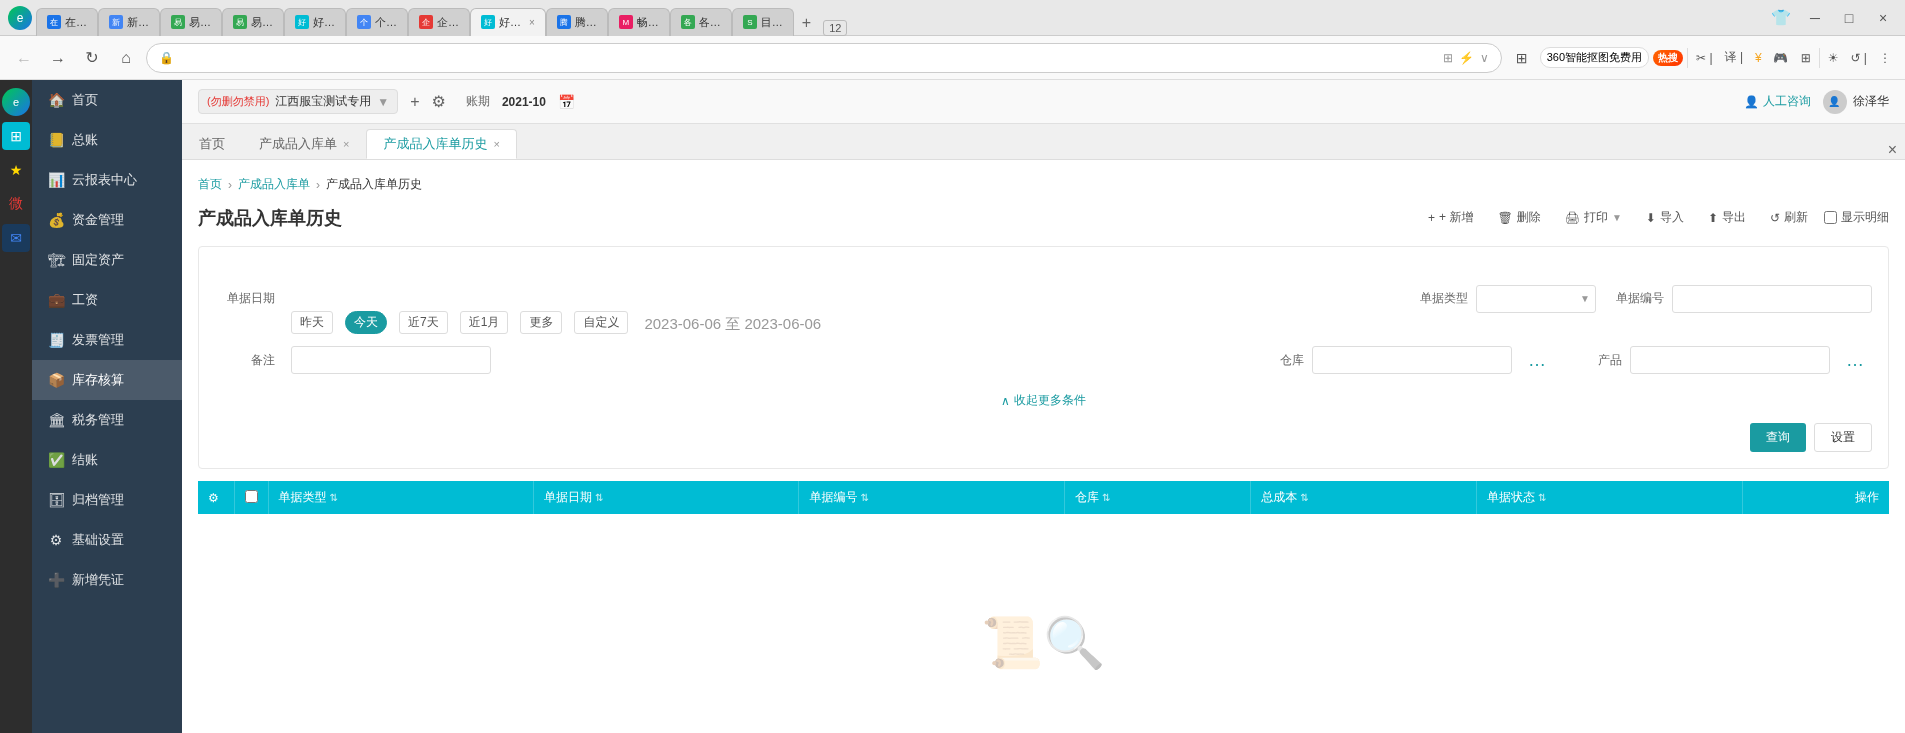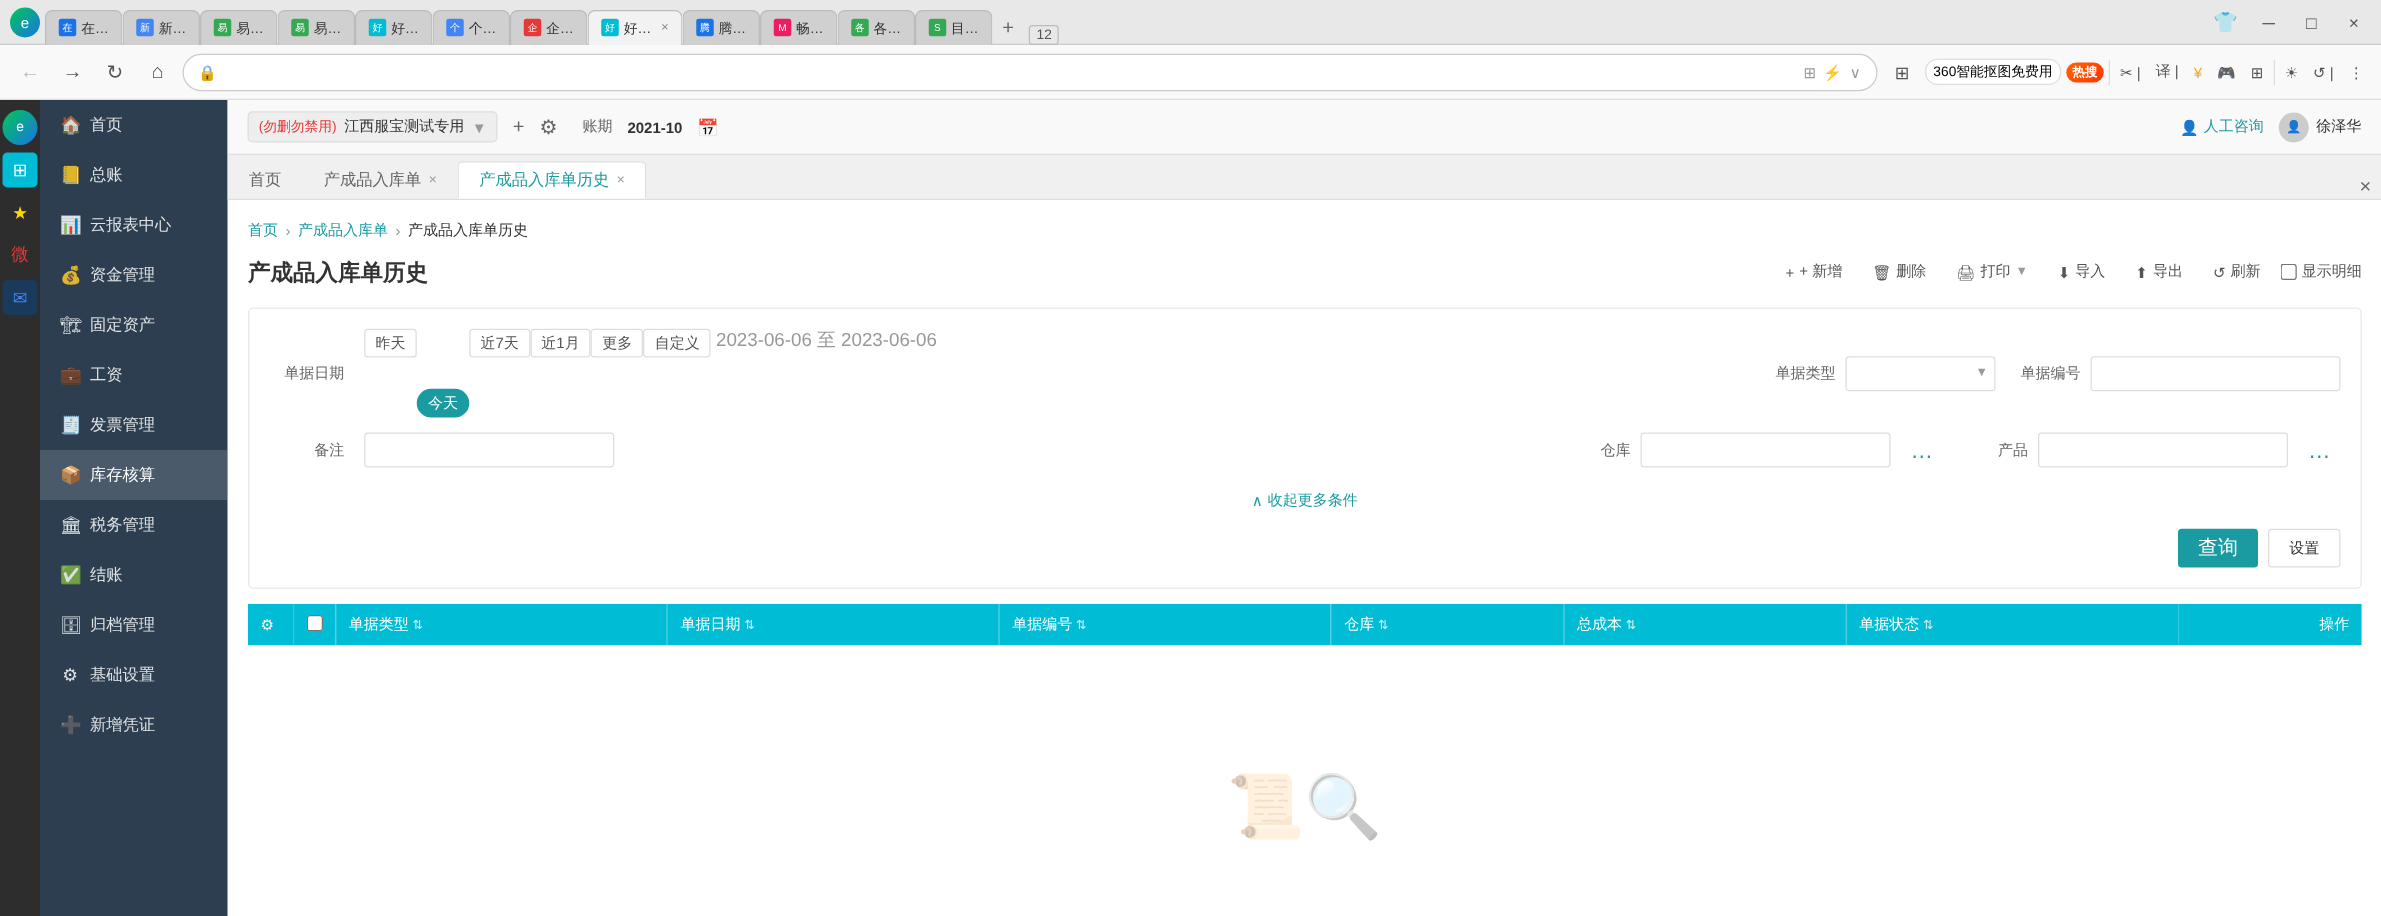--- a/index.html
+++ b/index.html
@@ -39,21 +39,21 @@
 
     
     .left-nav { width: 150px; background: #2c3e50; color: white; display: flex; flex-direction: column; }
     .nav-logo { height: 56px; background: #1a9ba1; display: flex; align-items: center; justify-content: center; flex-direction: column; border-bottom: 1px solid #1a7a80; }
     .nav-items { flex: 1; overflow-y: auto; }
     .nav-item { height: 40px; display: flex; align-items: center; padding: 0 16px; gap: 8px; cursor: pointer; color: rgba(255,255,255,0.85); font-size: 13px; }
     .nav-item.active { background: rgba(255,255,255,0.15); color: white; }
     .nav-item-icon { font-size: 14px; width: 16px; text-align: center; }
 
     
-    .content-area { flex: 1; display: flex; flex-direction: column; background: #a3a3a3; overflow: hidden; }
+    .content-area { flex: 1; display: flex; flex-direction: column; background: #4c1d95; overflow: hidden; }
 
     
     .app-header { height: 44px; background: #f9f9f9; border-bottom: 1px solid #e0e0e0; display: flex; align-items: center; padding: 0 16px; gap: 12px; }
     .company-selector { display: flex; align-items: center; gap: 6px; font-size: 12px; color: #333; background: #eee; border: 1px solid #ddd; border-radius: 4px; padding: 3px 8px; cursor: pointer; }
     .header-right { margin-left: auto; display: flex; align-items: center; gap: 12px; }
     .header-user-action { display: flex; align-items: center; gap: 4px; font-size: 12px; color: #1a9ba1; cursor: pointer; }
     .header-username { font-size: 12px; color: #333; }
     .header-avatar { width: 24px; height: 24px; background: #ccc; border-radius: 50%; display: flex; align-items: center; justify-content: center; font-size: 10px; }
 
     
@@ -75,32 +75,32 @@
     
     .breadcrumb { display: flex; align-items: center; gap: 6px; font-size: 12px; color: #666; margin-bottom: 12px; }
     .breadcrumb-sep { color: #999; }
     .breadcrumb-link { color: #1a9ba1; cursor: pointer; }
 
     
     .filter-area { background: white; border: 1px solid #e8e8e8; border-radius: 4px; padding: 16px; margin-bottom: 12px; }
     .filter-row { display: flex; align-items: center; gap: 16px; margin-bottom: 12px; }
     .filter-row:last-child { margin-bottom: 0; }
     .filter-label { font-size: 12px; color: #666; white-space: nowrap; min-width: 60px; text-align: right; }
-    .filter-date-buttons { display: flex; gap: 0; align-items: flex-start; }
+    .filter-date-buttons { display: flex; gap: 12px; align-items: flex-end; }
     .filter-date-btn { font-size: 12px; padding: 2px 8px; border: 1px solid #ddd; border-radius: 3px; cursor: pointer; color: #555; background: white; }
     .filter-date-btn.active { background: #1a9ba1; color: white; border-color: #1a9ba1; border-radius: 12px; margin-top: 48px; }
     .filter-date-range { font-size: 15px; color: #999; margin-left: 4px; }
     .filter-select { height: 28px; border: 1px solid #ddd; border-radius: 3px; padding: 0 24px 0 8px; font-size: 12px; color: #333; background: white; appearance: none; min-width: 120px; cursor: pointer; }
     .filter-input { height: 28px; border: 1px solid #ddd; border-radius: 3px; padding: 0 8px; font-size: 12px; color: #333; background: white; min-width: 200px; }
     .filter-select-wrap { position: relative; display: inline-flex; align-items: center; }
     .filter-select-arrow { position: absolute; right: 6px; color: #999; font-size: 10px; pointer-events: none; }
     .filter-dots { font-size: 18px; color: #1a9ba1; cursor: pointer; padding: 0 8px; }
 
     .filter-actions { display: flex; gap: 8px; justify-content: flex-end; margin-top: 8px; }
-    .btn-query { background: #1a9ba1; color: white; border: none; padding: 5px 16px; border-radius: 3px; font-size: 16px; cursor: pointer; }
+    .btn-query { background: #1a9ba1; color: white; border: none; padding: 5px 16px; border-radius: 3px; font-size: 12px; cursor: pointer; }
     .btn-settings { background: white; color: #333; border: 1px solid #ddd; padding: 5px 16px; border-radius: 3px; font-size: 12px; cursor: pointer; }
 
     .collapse-bar { display: flex; align-items: center; justify-content: center; padding: 6px; cursor: pointer; color: #1a9ba1; font-size: 12px; gap: 4px; }
 
     
     .data-table { width: 100%; border-collapse: collapse; }
     .table-header { background: #00bcd4; }
     .table-header th { color: white; font-size: 12px; font-weight: normal; padding: 8px 10px; text-align: left; border-right: 1px solid rgba(255,255,255,0.2); white-space: nowrap; }
     .table-header th:last-child { border-right: none; text-align: right; }
     .th-sort { display: flex; align-items: center; gap: 3px; }

